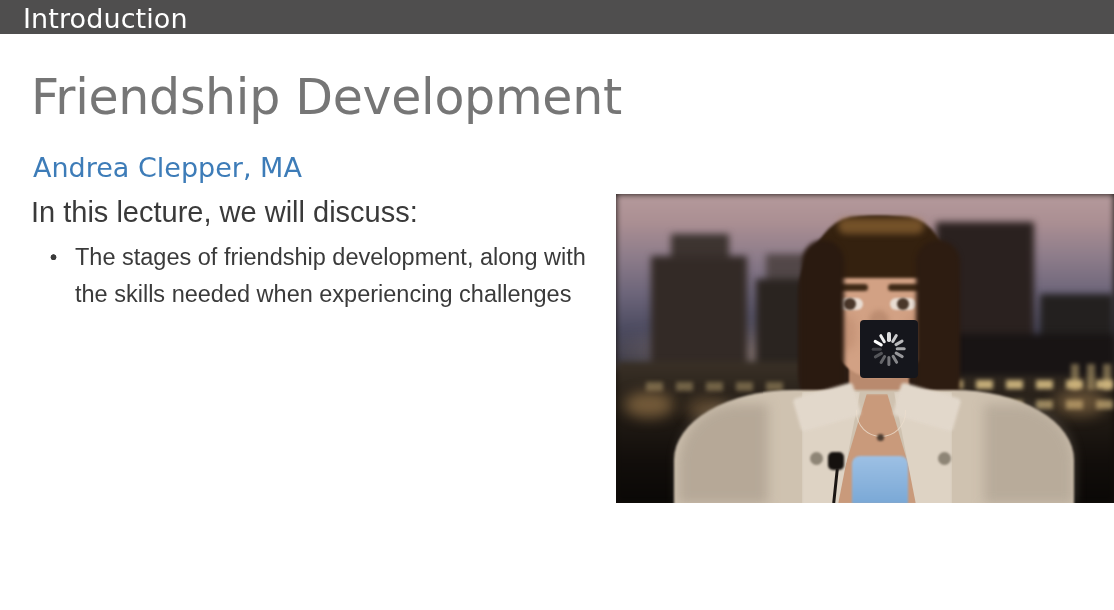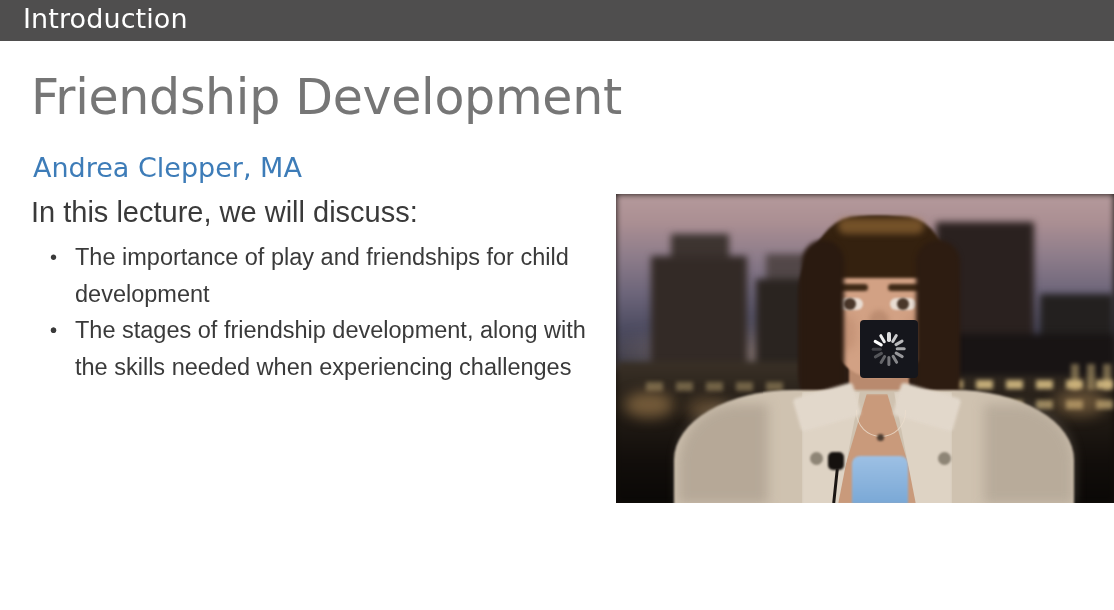--- a/index.html
+++ b/index.html
@@ -13,21 +13,21 @@
     overflow: hidden;
     font-family: "Liberation Sans", sans-serif;
     position: relative;
   }
 
   
   #header-bar {
     position: absolute;
     left: 0; top: 0;
     width: 1114px;
-    height: 41px;
+    height: 34px;
     background: #4f4e4e;
   }
   #header-title {
     position: absolute;
     left: 23px;
     top: 3px;
     font-family: "DejaVu Sans", sans-serif;
     font-size: 27px;
     font-weight: 400;
     color: #ffffff;
@@ -508,21 +508,20 @@
 
   <div id="slide-title">Friendship Development</div>
 
   <div id="slide-author">Andrea Clepper, MA</div>
 
   <div id="slide-lead">In this lecture, we will discuss:</div>
 
   <ul id="bullet-list">
     <li>
       <span class="bullet-dot">•</span>
-      <span>The importance of play and friendships for child development</span>
     </li>
     <li>
       <span class="bullet-dot">•</span>
     </li>
     <li>
       <span class="bullet-dot">•</span>
       <span>The stages of friendship development, along with the skills needed when experiencing challenges</span>
     </li>
   </ul>
 

